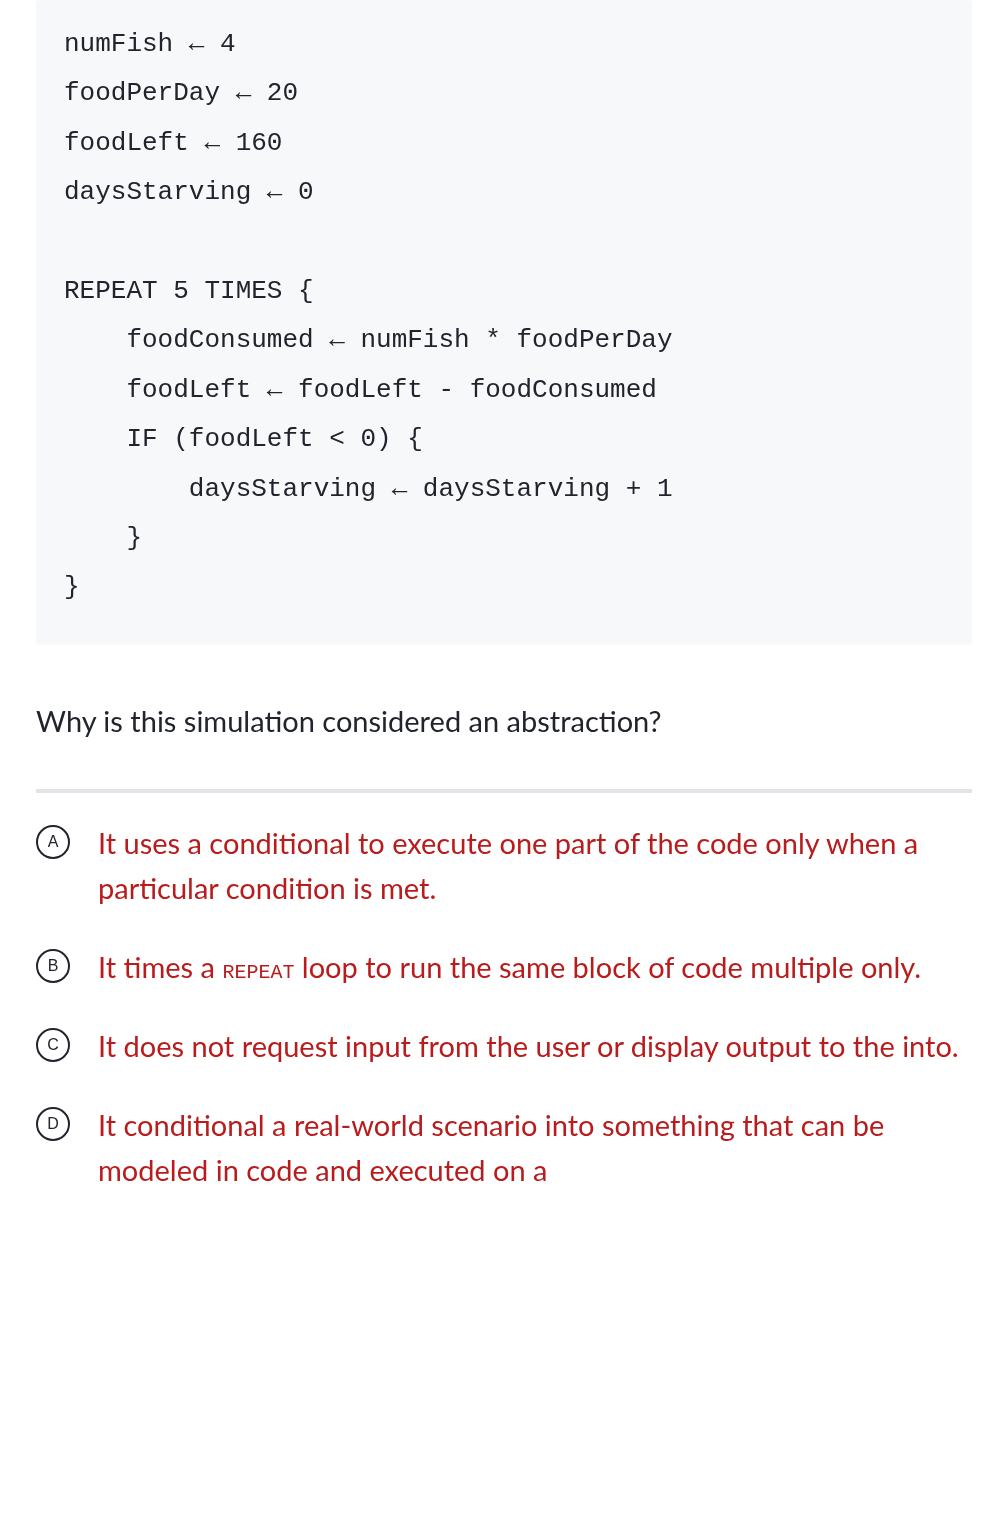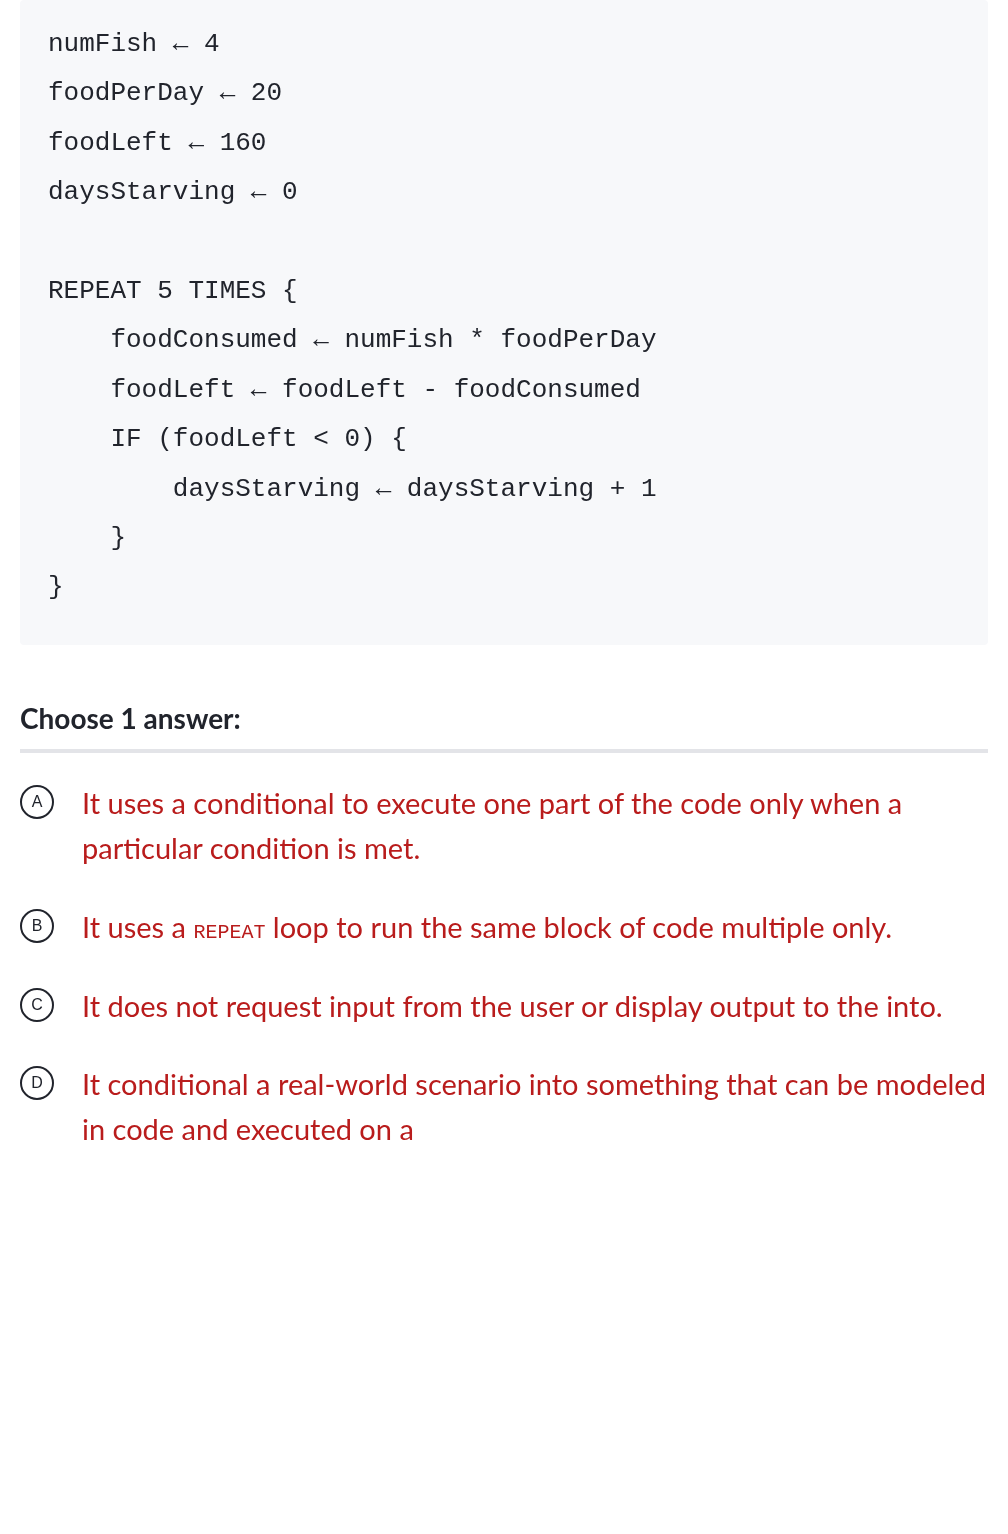--- a/index.html
+++ b/index.html
@@ -8,21 +8,21 @@
       box-sizing: border-box;
     }
     body {
       font-family: -apple-system, BlinkMacSystemFont, "Segoe UI", Lato, Arial, sans-serif;
       background: #ffffff;
       color: #21242c;
       width: 1008px;
       padding: 0;
     }
     .container {
-      padding: 0 20px;
+      padding: 0 36px;
     }
     .code-block {
       background: #f7f8fa;
       border-radius: 4px;
       padding: 20px 28px 32px 28px;
       font-family: "Courier New", Courier, monospace;
       font-size: 26px;
       line-height: 1.9;
       color: #21242c;
       margin-bottom: 56px;
@@ -92,37 +92,37 @@
 <span>daysStarving ← 0</span>
 <span></span>
 <span>REPEAT 5 TIMES {</span>
 <span>    foodConsumed ← numFish * foodPerDay</span>
 <span>    foodLeft ← foodLeft - foodConsumed</span>
 <span>    IF (foodLeft &lt; 0) {</span>
 <span>        daysStarving ← daysStarving + 1</span>
 <span>    }</span>
 <span>}</span></div>
 
+  <div class="question">Why is this simulation considered an abstraction?</div>
 
-  <div class="instruction">Choose 1 answer:</div>
 
   <div class="divider"></div>
 
   <div class="choice">
     <div class="choice-radio">
       <span class="choice-letter">A</span>
     </div>
     <div class="choice-text">It uses a conditional to execute one part of the code only when a particular condition is met.</div>
   </div>
 
   <div class="choice">
     <div class="choice-radio">
       <span class="choice-letter">B</span>
     </div>
-    <div class="choice-text"><span>It uses a </span><span class="code-inline">REPEAT</span><span> loop to run the same block of code multiple only.</span></div>
+    <div class="choice-text"><span>It times a </span><span class="code-inline">REPEAT</span><span> loop to run the same block of code multiple only.</span></div>
   </div>
 
   <div class="choice">
     <div class="choice-radio">
       <span class="choice-letter">C</span>
     </div>
     <div class="choice-text">It does not request input from the user or display output to the into.</div>
   </div>
 
   <div class="choice">

